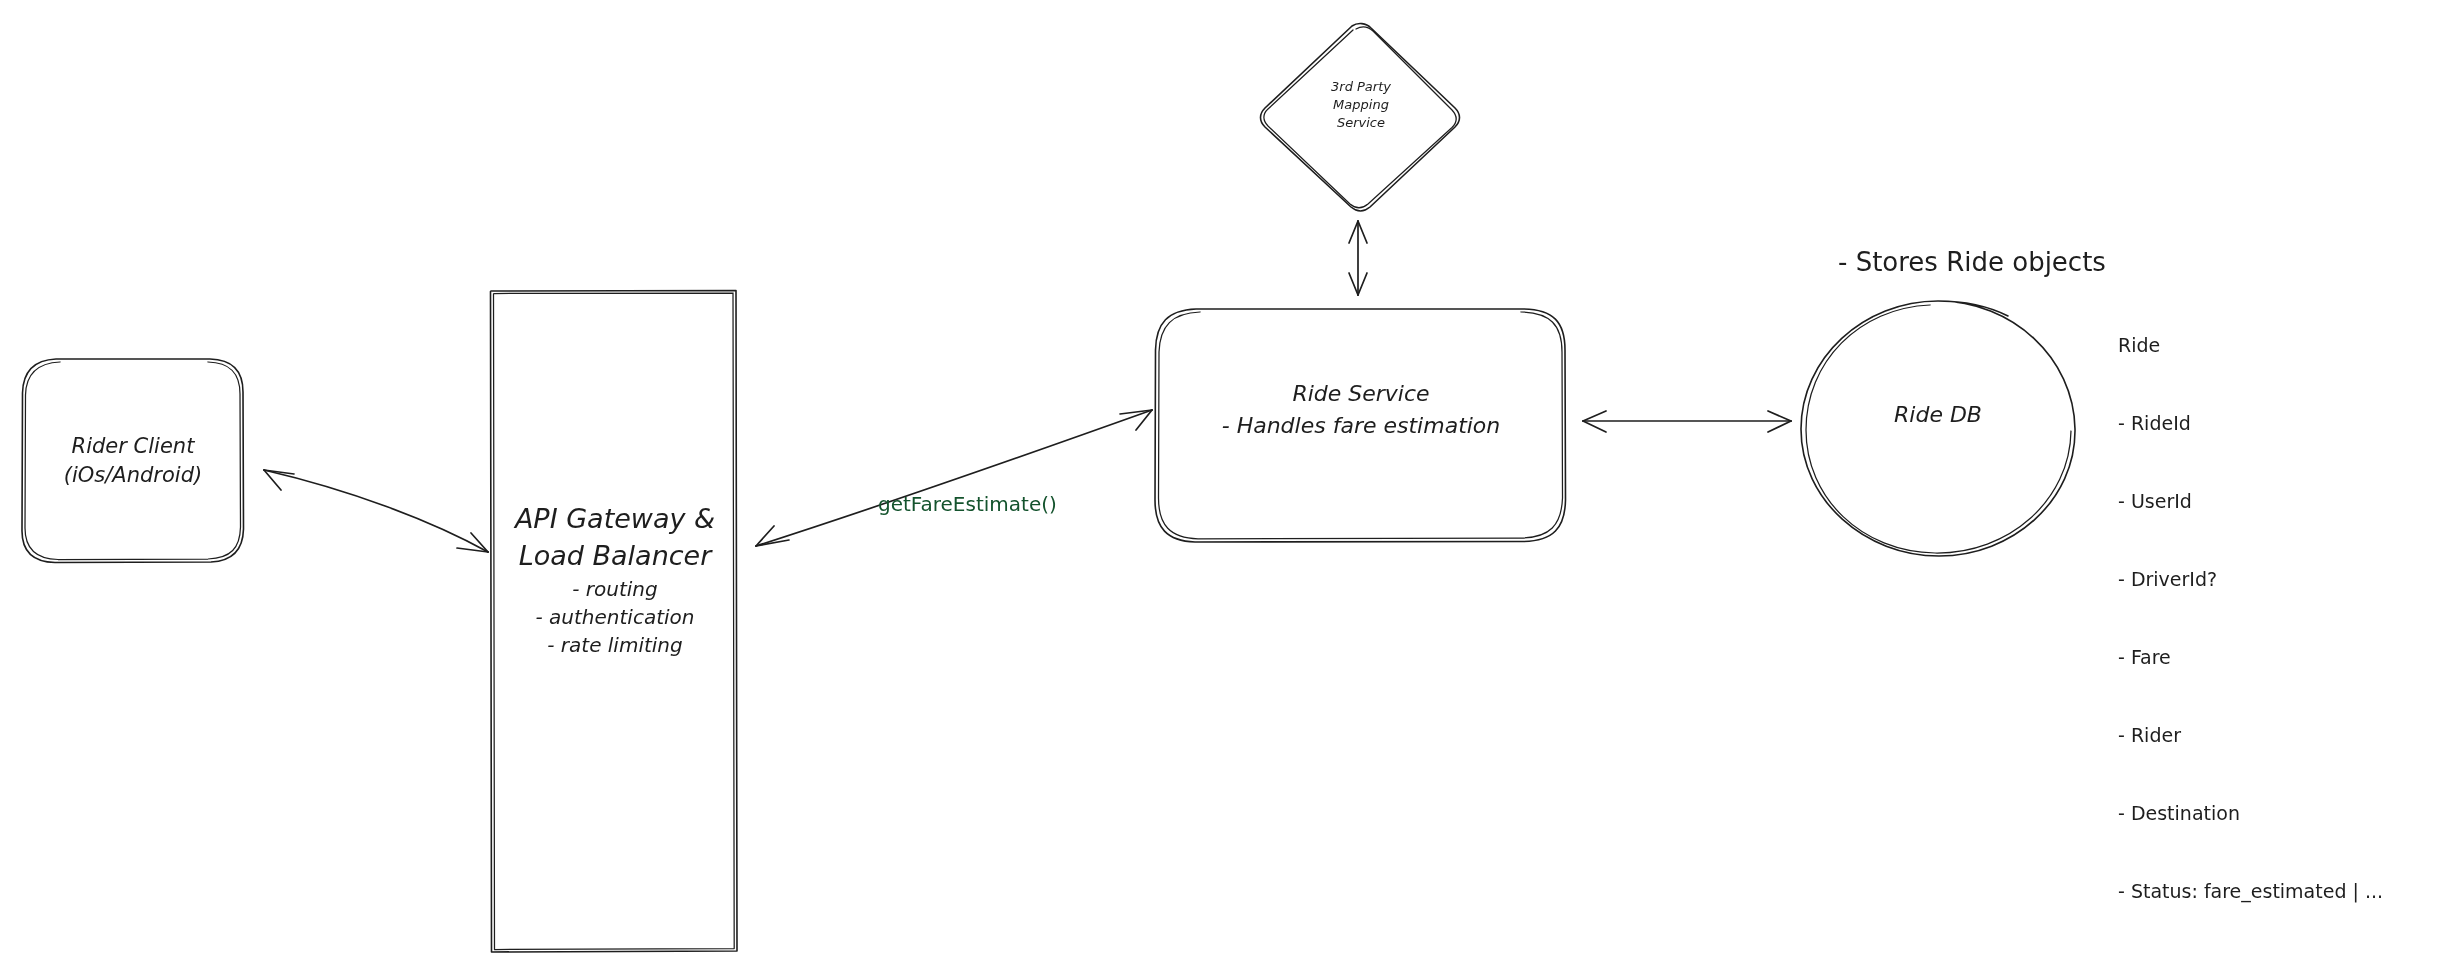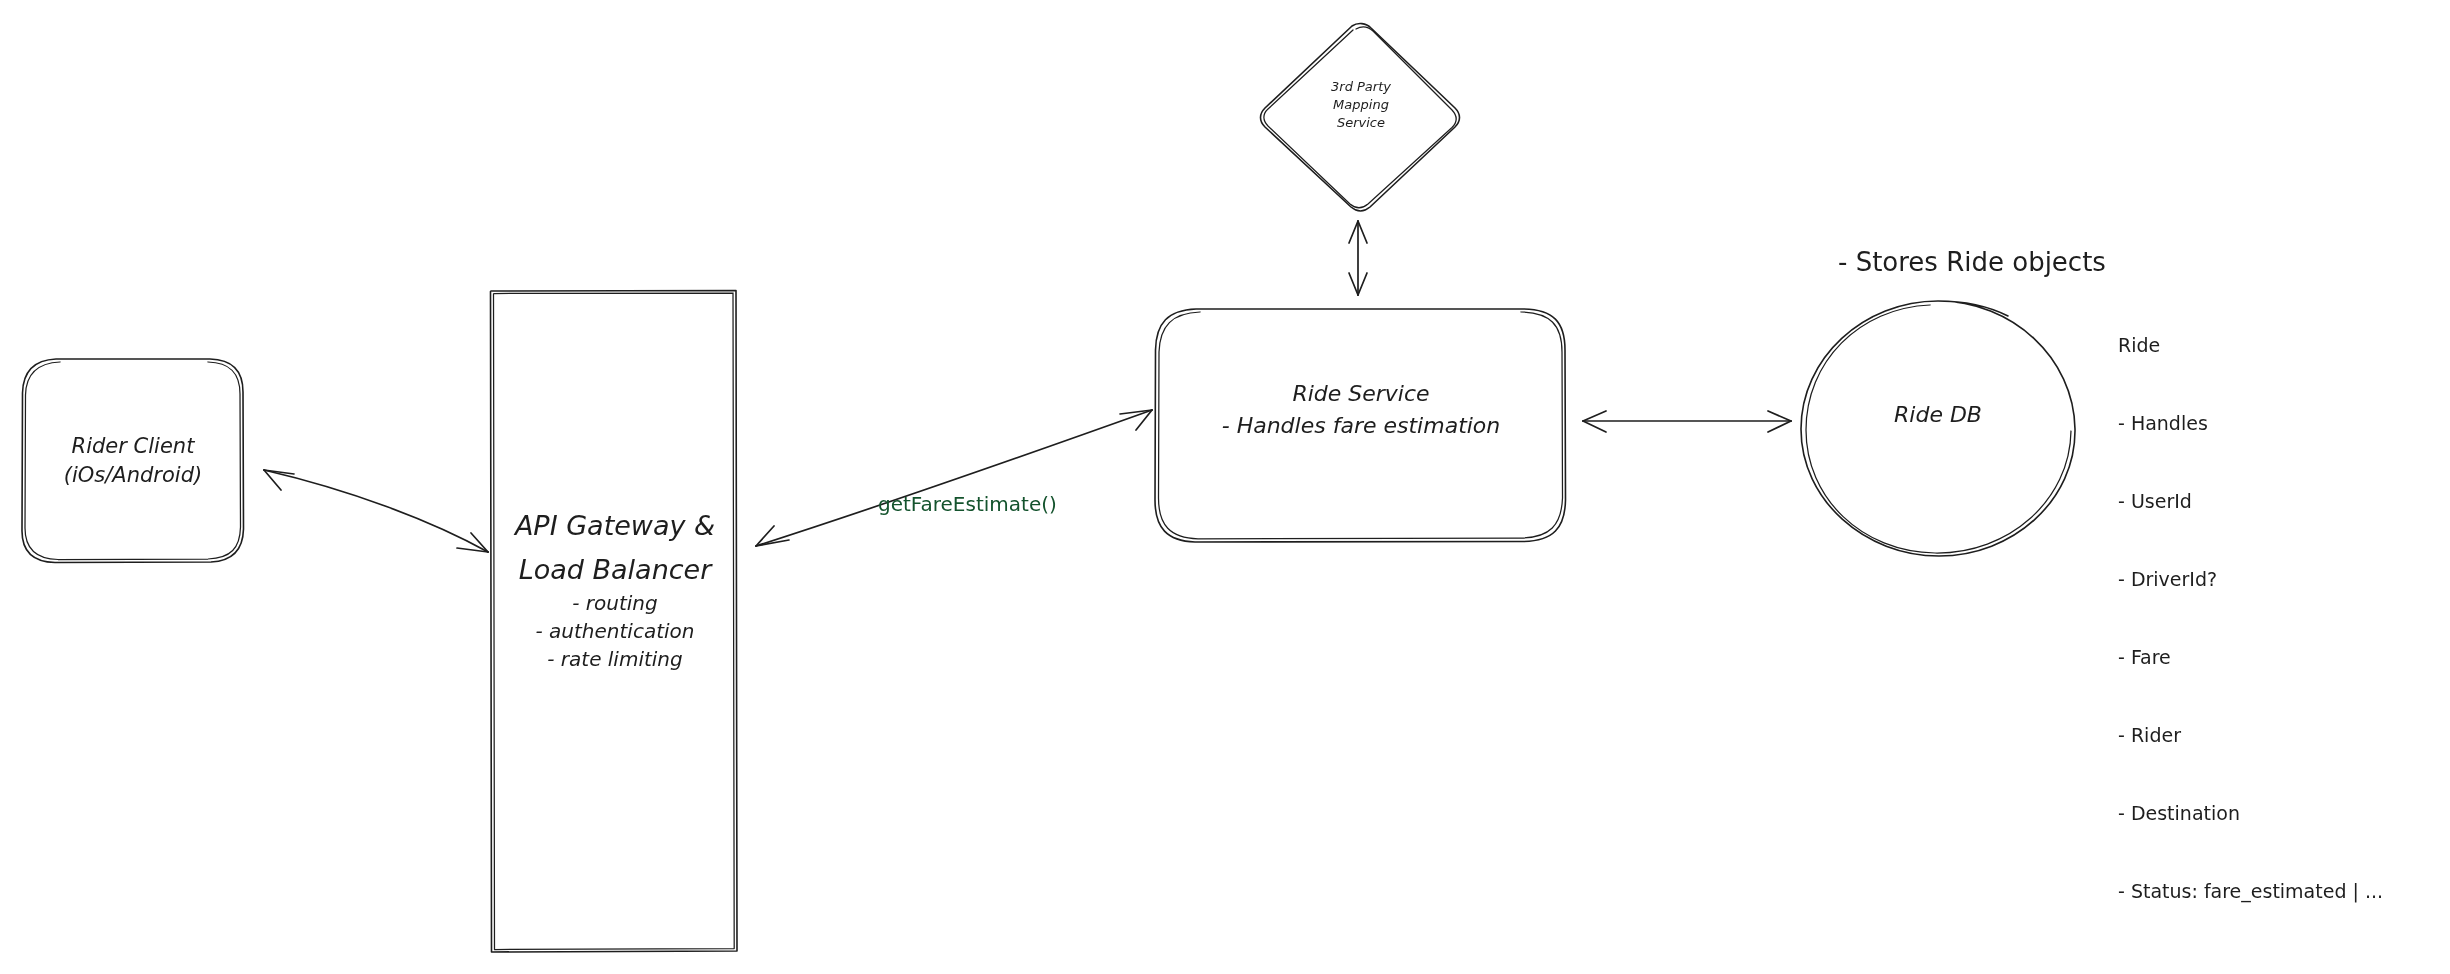--- a/index.html
+++ b/index.html
@@ -53,21 +53,21 @@
     line-height: 1.34;
   }
   
   #api-gateway-label {
     left: 492px; top: 500px;
     width: 246px;
     font-size: 27px;
     line-height: 1.38;
     align-items: center;
   }
-  #api-gateway-label .gw-title { letter-spacing: 0px; margin-top: 7px; }
+  #api-gateway-label .gw-title { letter-spacing: 0px; }
   #api-gateway-label .gw-bullets {
     font-size: 20px;
     line-height: 1.42;
   }
   
   #ride-service-label {
     left: 1155px; top: 378px;
     width: 412px;
     font-size: 22px;
     line-height: 1.45;
@@ -257,21 +257,21 @@
     <span>Mapping</span>
     <span>Service</span>
   </div>
 
   <div class="free-text" id="edge-label-fare">getFareEstimate()</div>
 
   <div class="free-text" id="note-stores">- Stores Ride objects</div>
 
   <div class="free-text" id="schema-note">
     <span class="schema-line">Ride</span>
-    <span class="schema-line">- Handles</span>
+    <span class="schema-line">- RideId</span>
     <span class="schema-line">- UserId</span>
     <span class="schema-line">- DriverId?</span>
     <span class="schema-line">- Fare</span>
     <span class="schema-line">- Rider</span>
     <span class="schema-line">- Destination</span>
     <span class="schema-line">- Status: fare_estimated | ...</span>
   </div>
 
 </div>
 

